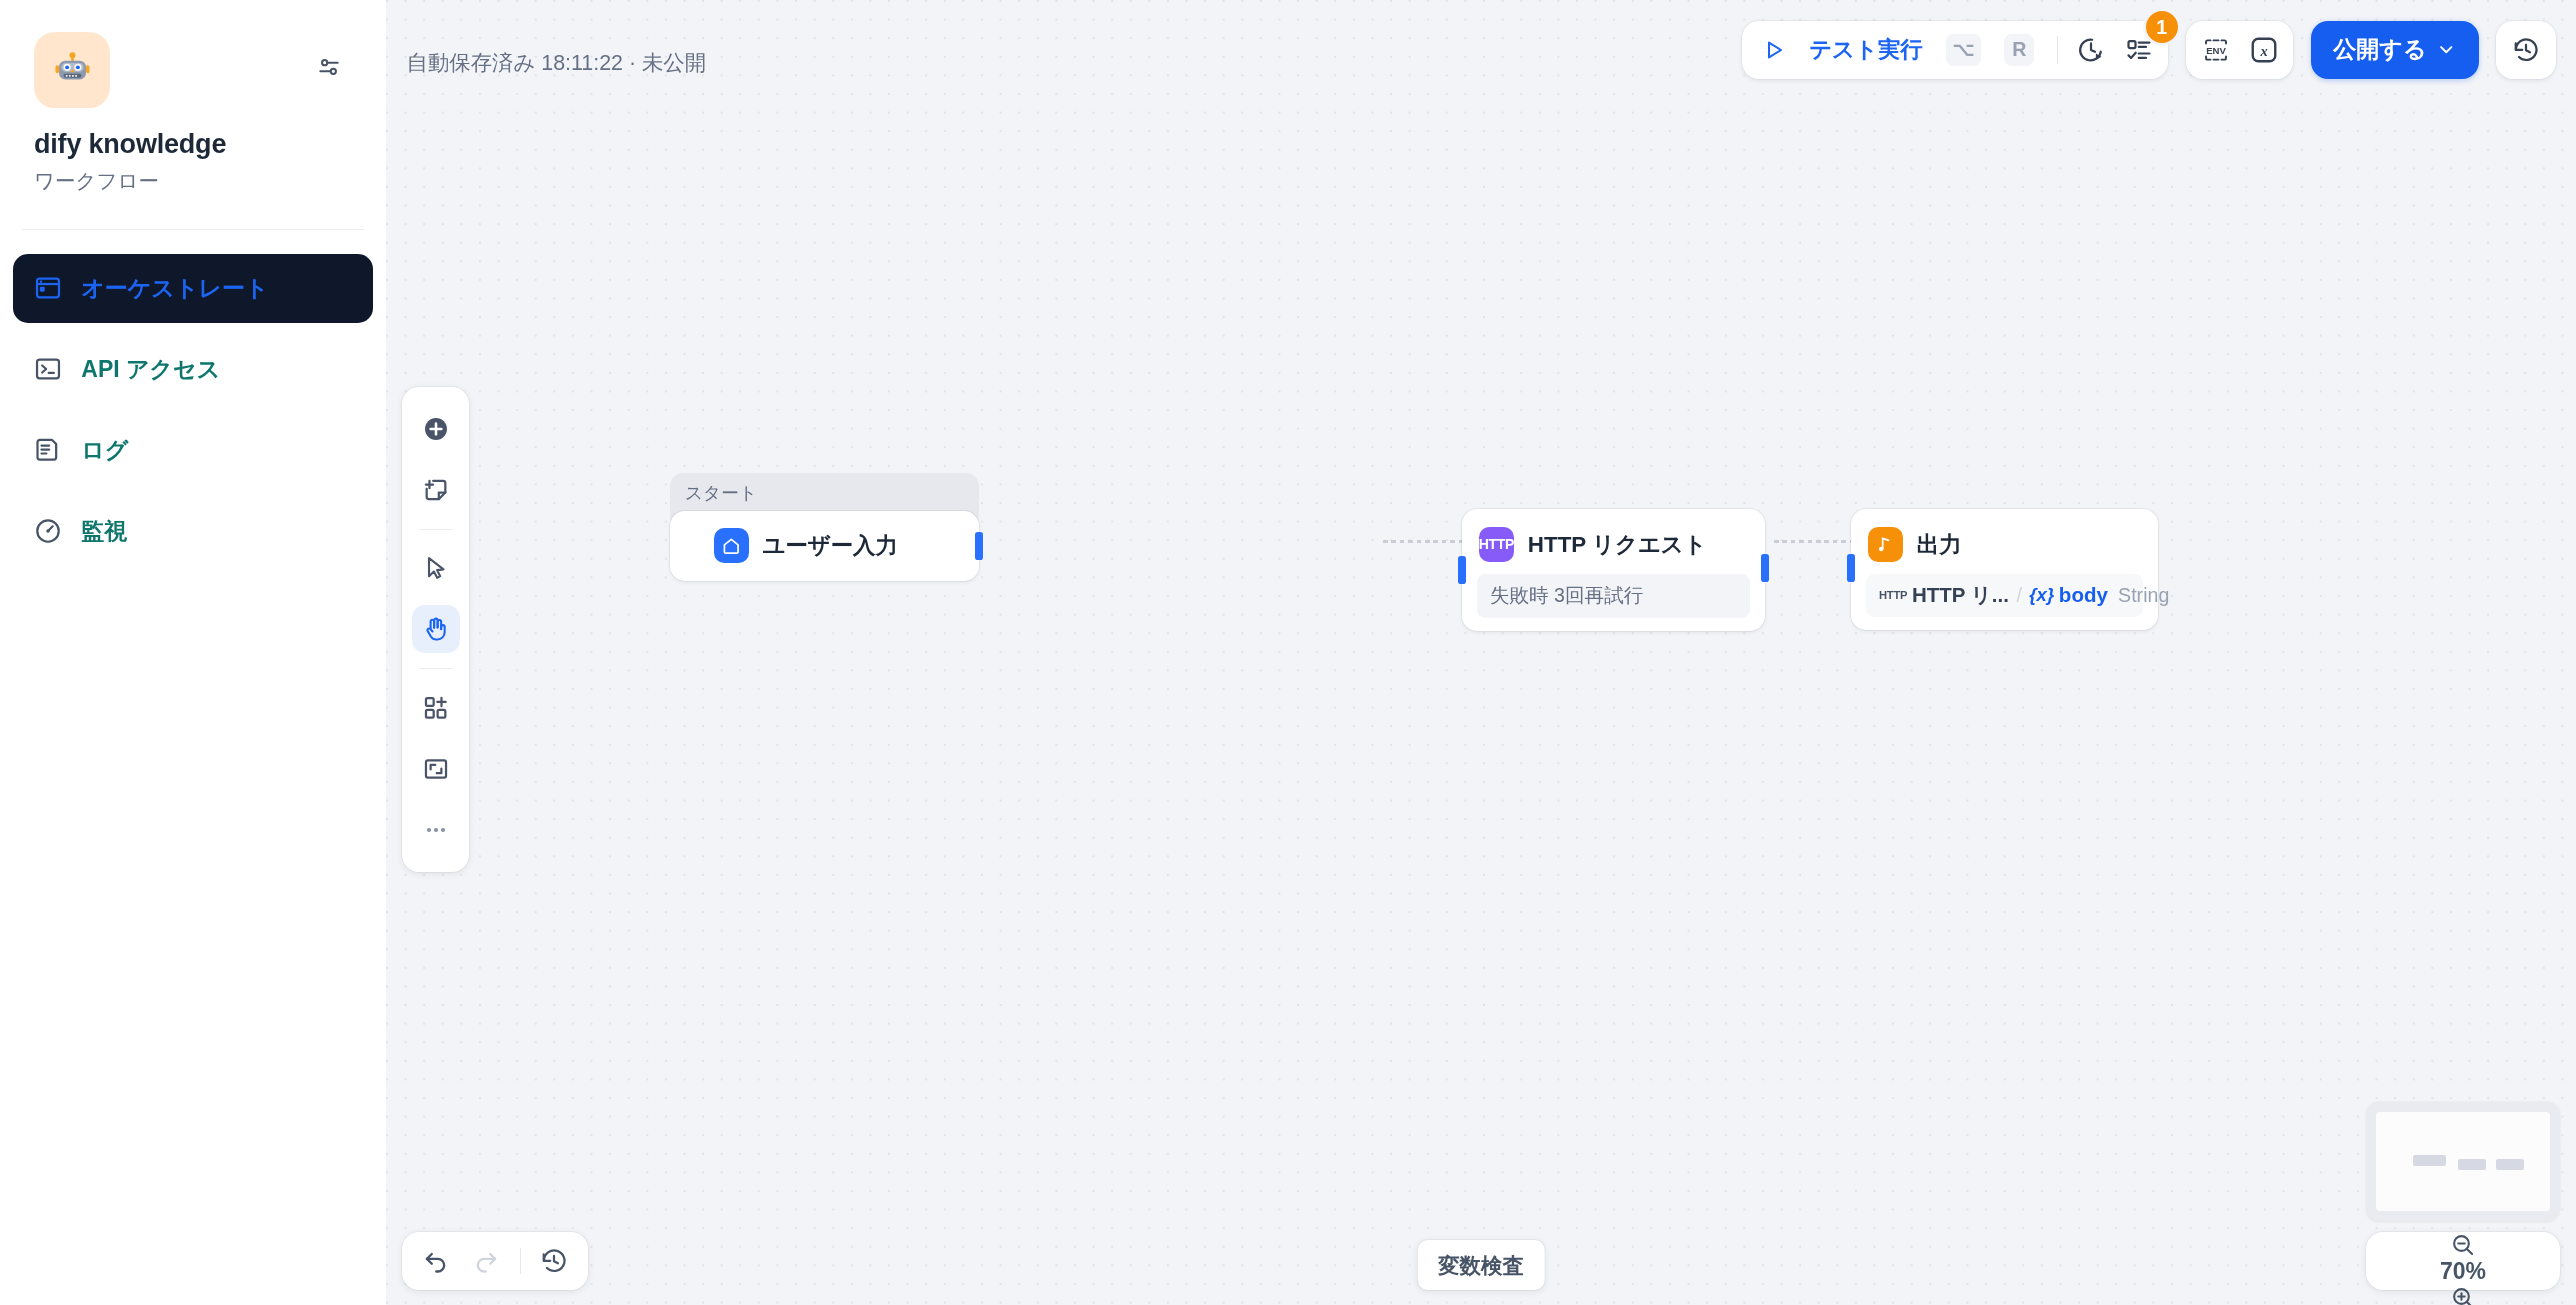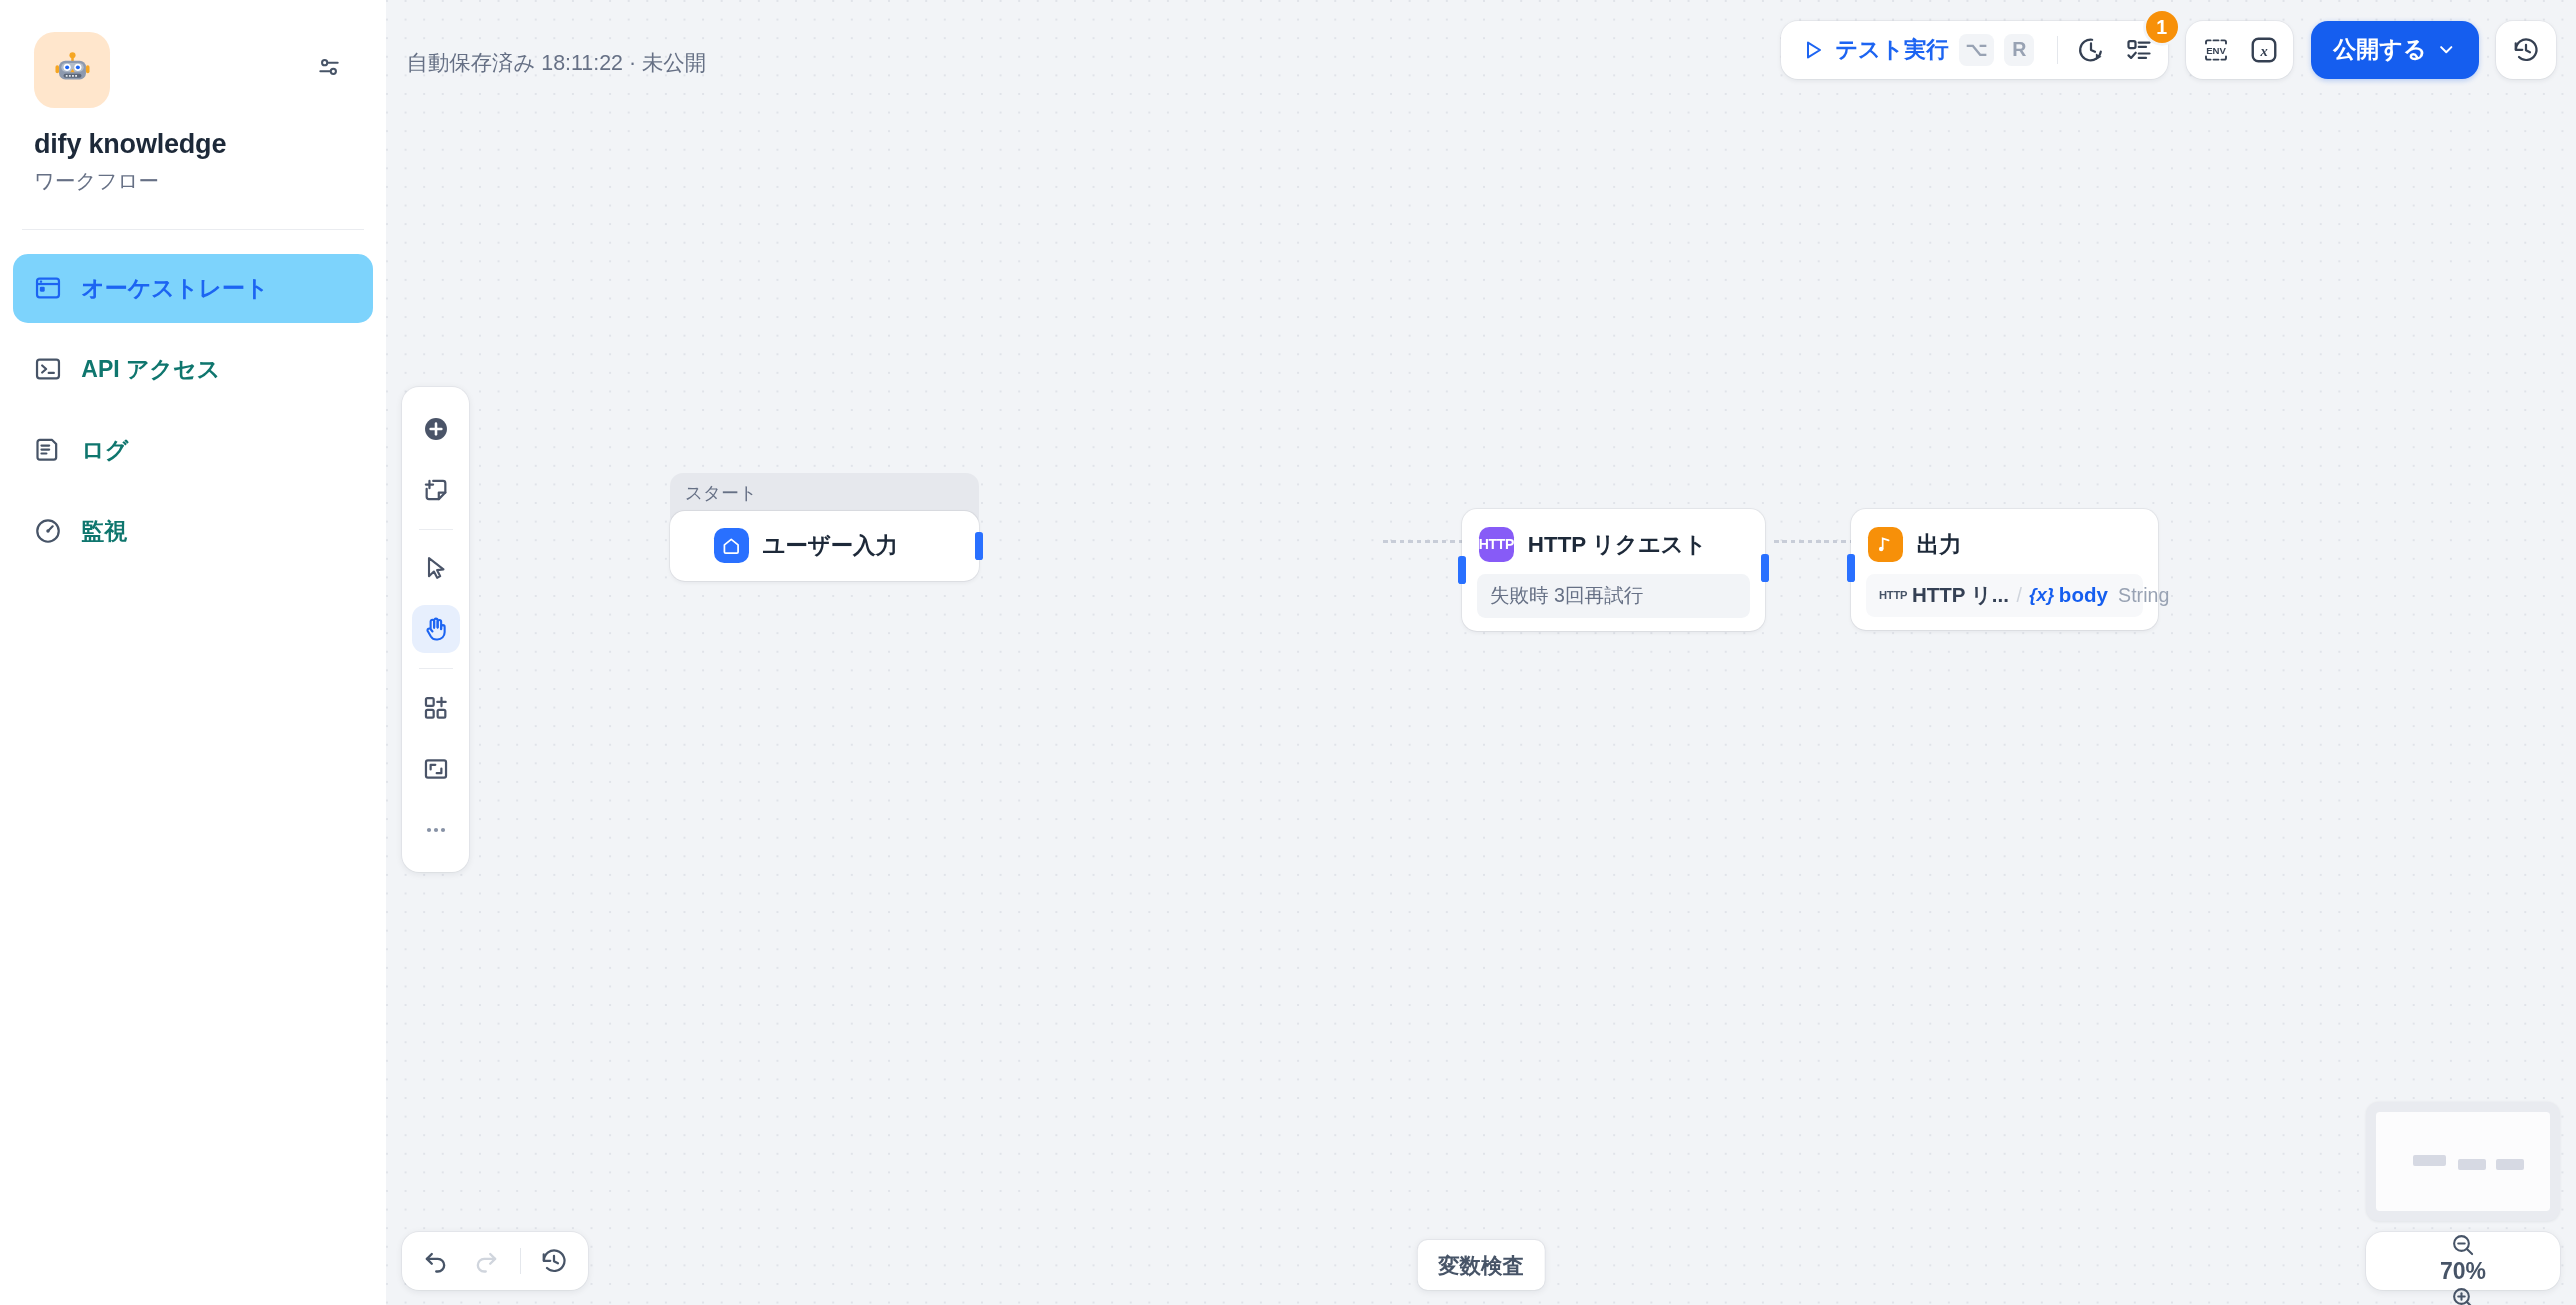--- a/index.html
+++ b/index.html
@@ -38,21 +38,21 @@
   }
   .app-subtitle { margin: 7.5px 0 0 34px; font-size: 20.5px; color: #667085; }
   .sb-divider { margin: 34px 22.4px 0 22.4px; height: 0.9px; background: #eaecf0; }
   .nav { margin-top: 24px; padding: 0 13px; }
   .nav-item {
     display: flex; align-items: center; gap: 17.7px;
     height: 69px; padding: 0 18.6px; border-radius: 15px;
     cursor: pointer; color: #0f766e; font-size: 23px; font-weight: 700;
   }
   .nav-item + .nav-item { margin-top: 12px; }
-  .nav-item.active { background: #7dd3fc; color: #1c64f2; font-weight: 700; }
+  .nav-item.active { background: #0f172a; color: #1c64f2; font-weight: 700; }
   .nav-icon { width: 32px; height: 32px; display: flex; align-items: center; justify-content: center; flex: 0 0 32px; }
   .nav-item.active .nav-icon svg { stroke: #1c64f2; }
 
   
   .canvas {
     position: relative;
     flex: 1 1 auto; height: 1306px;
     background-color: #f2f4f7;
     background-image: radial-gradient(circle at 0.9px 0.9px, #e0e3e9 1.5px, transparent 1.6px);
     background-size: 18.6px 18.6px;
@@ -70,21 +70,21 @@
     position: absolute; right: 20.5px; top: 20.5px;
     display: flex; align-items: center; gap: 17.7px;
   }
   .tb-group {
     background: #fff; border-radius: 17px;
     box-shadow: 0 1.9px 5.6px rgba(16,24,40,.07), 0 0 0 0.9px rgba(16,24,40,.04);
     display: flex; align-items: center; height: 58px; padding: 0 5.6px;
     position: relative;
   }
   .tb-run {
-    display: flex; align-items: center; gap: 10px;
+    display: flex; align-items: center; gap: 23px;
     height: 47px; padding: 0 13px 0 15px; border-radius: 13px;
     color: #1c64f2; font-size: 22.4px; font-weight: 600; cursor: pointer; white-space: nowrap;
   }
   .kbd {
     display: inline-flex; align-items: center; justify-content: center;
     min-width: 30px; height: 32px; padding: 0 6.5px;
     background: #f2f4f7; border-radius: 7.5px;
     color: #98a2b3; font-size: 19.6px; font-weight: 600;
   }
   .tb-sep { width: 0.9px; height: 28px; background: #e4e7ec; margin: 0 9.3px; }

